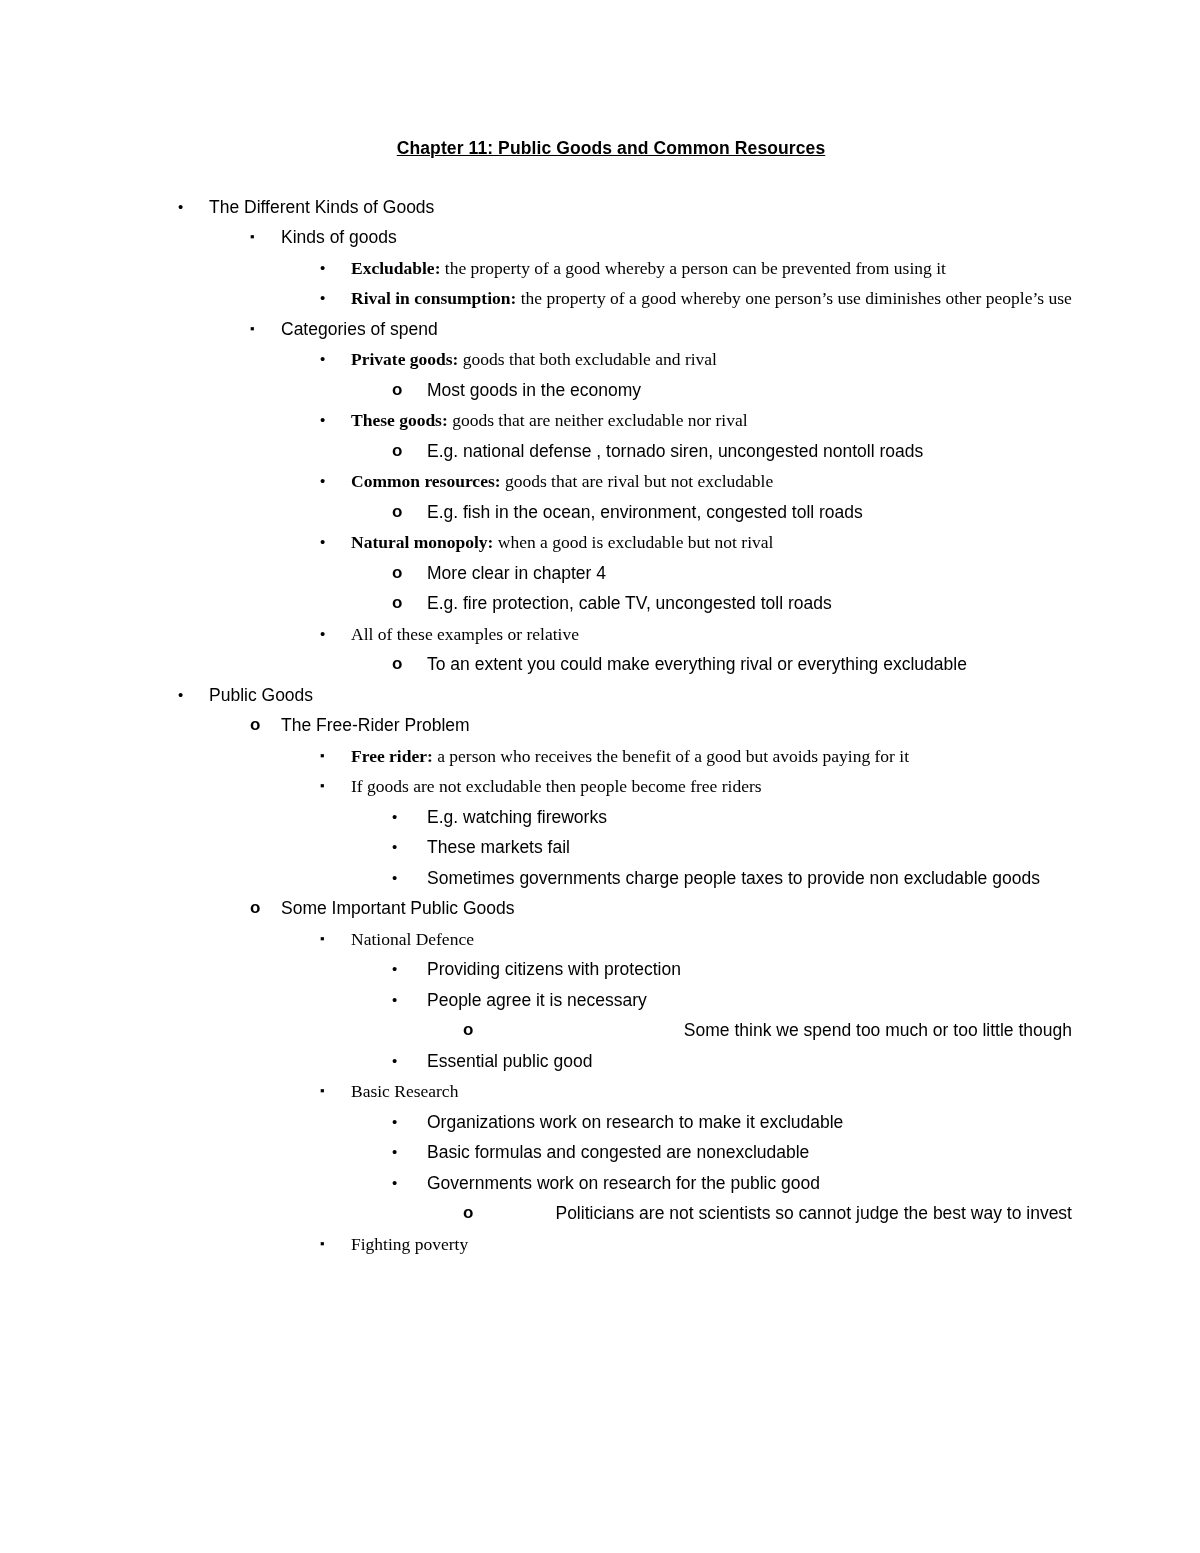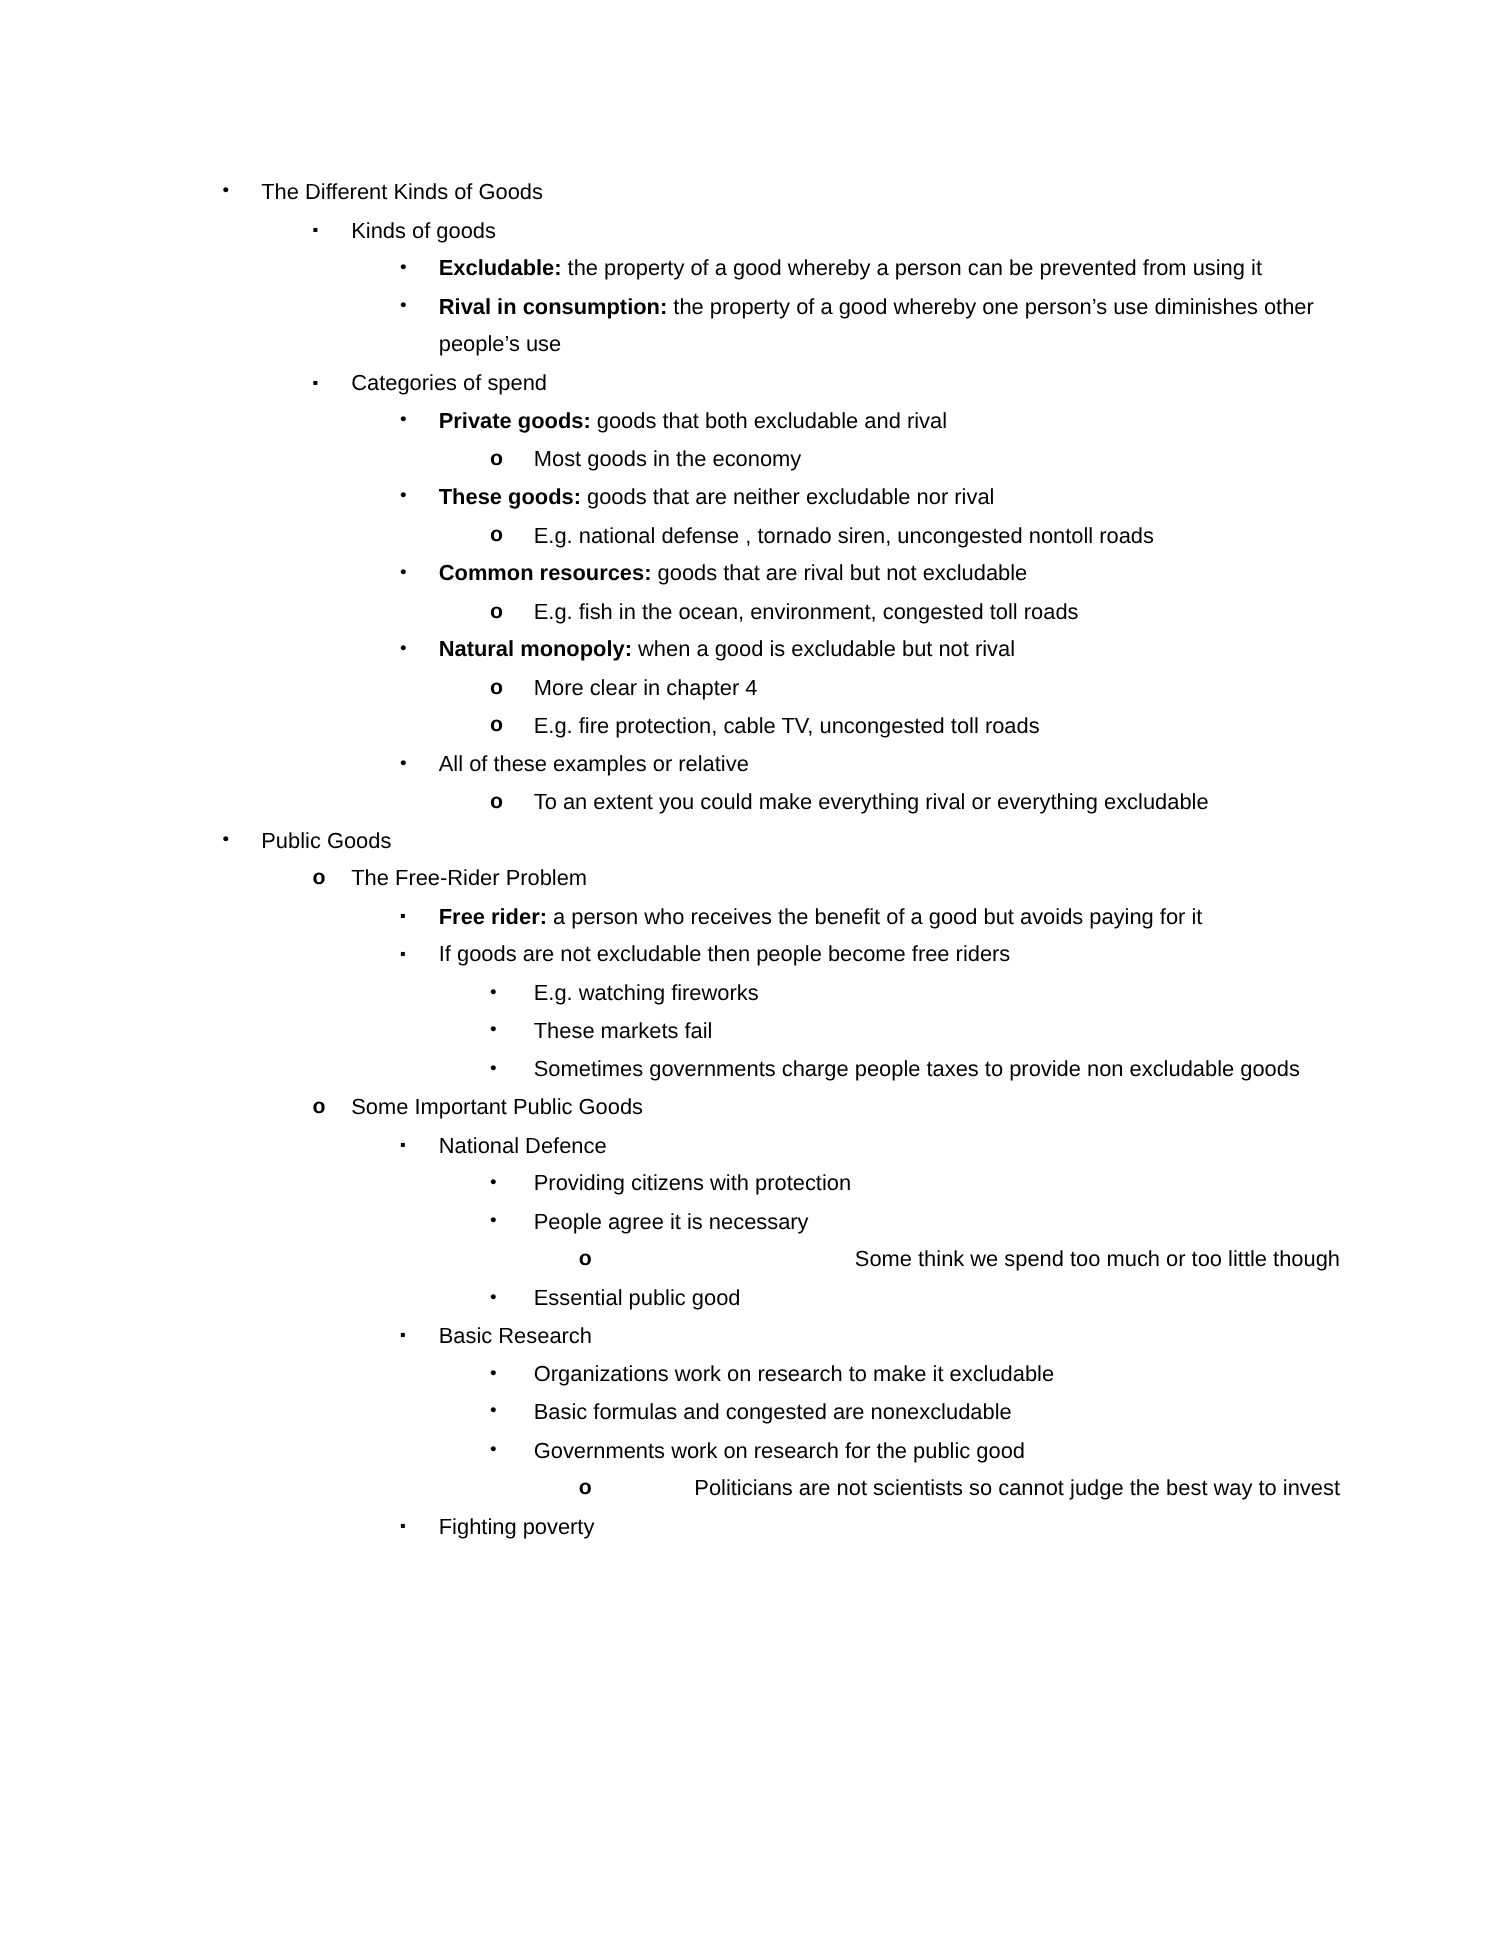--- a/index.html
+++ b/index.html
@@ -64,35 +64,36 @@
     font-weight: bold;
   }
   
   .lvl1 { margin-left: 50px;  }
   .lvl1 > .text { padding-left: 31px; }
 
   .lvl2 { margin-left: 122px; }
   .lvl2 > .text { padding-left: 31px; }
 
   .lvl3 { margin-left: 192px; }
-  .lvl3 > .text { padding-left: 31px; }
+  .lvl3 > .text { padding-left: 31px; font-family: Liberation Serif, serif; }
 
   .lvl4 { margin-left: 264px; }
   .lvl4 > .text { padding-left: 35px; }
 
   .lvl5 { margin-left: 335px; }
   .lvl5 > .text { padding-left: 35px; text-align: right; }
 
   b, .b { font-weight: bold; }
 </style>
 </head>
 <body>
 
 <div class="page">
 
+  <h1 class="doc-title">Chapter 11: Public Goods and Common Resources</h1>
 
   <div class="outline" id="outline-list">
       <div class="item lvl1">
         <span class="bullet disc">•</span>
         <span class="text">The Different Kinds of Goods</span>
       </div>
       <div class="item lvl2">
         <span class="bullet square">▪</span>
         <span class="text">Kinds of goods</span>
       </div>

